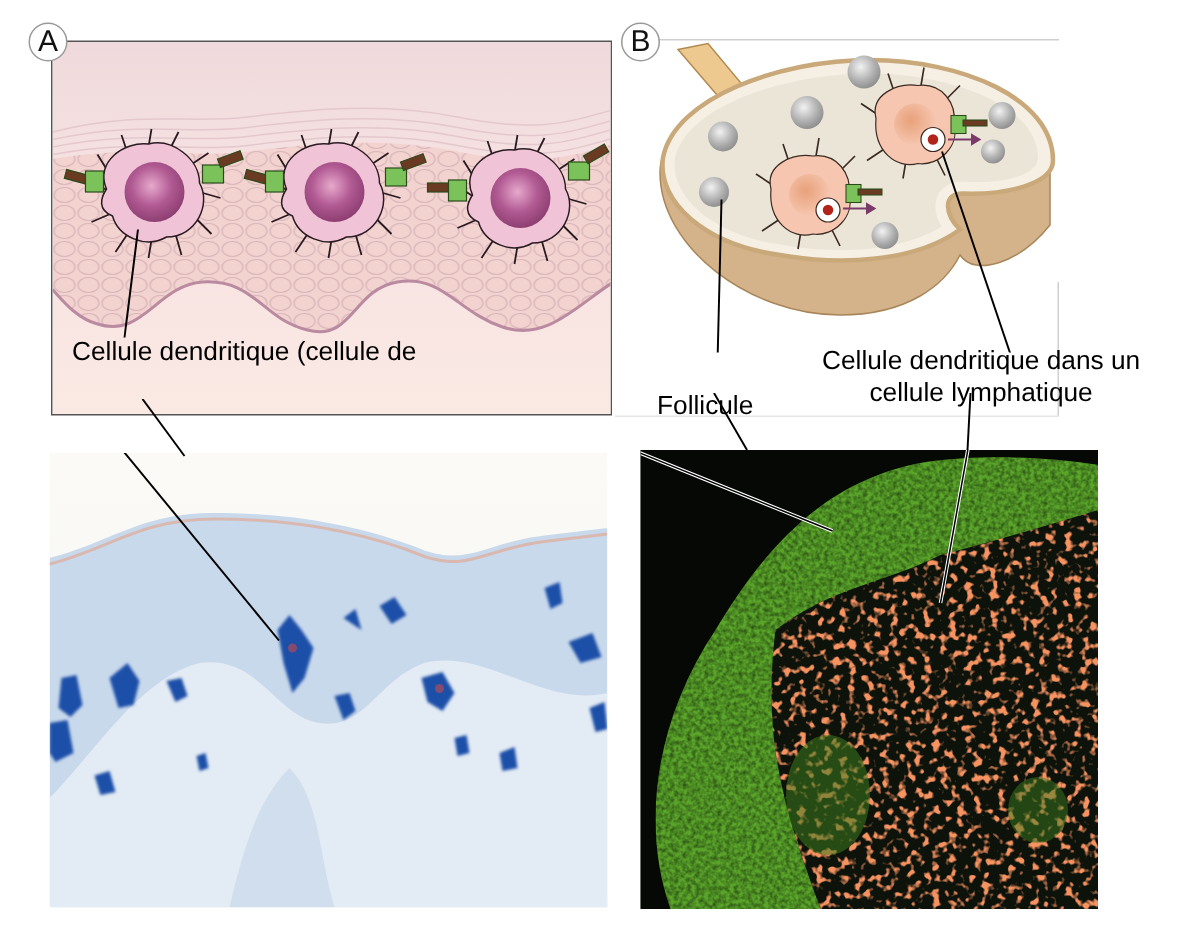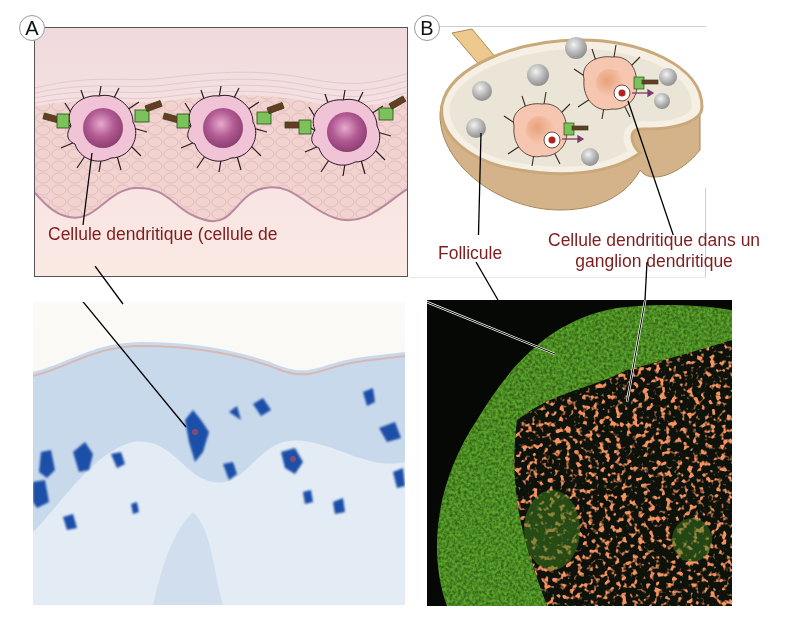--- a/index.html
+++ b/index.html
@@ -3,21 +3,21 @@
 <meta charset="utf-8">
 <style>
   html, body { margin:0; padding:0; background:#ffffff; }
   body { width:800px; height:617px; position:relative; overflow:hidden; font-family:"Liberation Sans", sans-serif; }
   .abs { position:absolute; }
   .panel-label {
     position:absolute; width:24px; height:24px; border-radius:50%;
     border:1.5px solid #9a9a9a; background:#fff; color:#111;
     font-size:20px; line-height:24px; text-align:center; box-sizing:content-box;
   }
-  .caption { position:absolute; color:#7f1d1d; font-size:17.5px; line-height:21px; white-space:nowrap; }
+  .caption { position:absolute; color:#000000; font-size:17.5px; line-height:21px; white-space:nowrap; }
   svg { display:block; }
 </style>
 </head>
 <body>
 
 <div class="abs" style="left:34px; top:27px; width:374px; height:250px; border:1.5px solid #555; box-sizing:border-box; overflow:hidden;">
   <svg width="374" height="250" viewBox="0 0 374 250">
     <defs>
       <linearGradient id="skinBg" x1="0" y1="0" x2="0" y2="1">
         <stop offset="0" stop-color="#efd9dc"></stop>
@@ -159,24 +159,24 @@
         <polygon points="148,111 153,114 148,117"></polygon>
       <line x1="202" y1="68" x2="218" y2="68"></line>
         <polygon points="218,65 223,68 218,71"></polygon>
     </g>
 
     <line x1="51" y1="108" x2="48" y2="230" stroke="#000" stroke-width="1.3"></line>
     <line x1="198" y1="76" x2="250" y2="230" stroke="#000" stroke-width="1.3"></line>
   </svg>
 </div>
 <div class="panel-label" style="left:414px; top:15px;">B</div>
-<div class="caption" style="left:438px; top:243px;">Follicule</div>
+<div class="caption" style="left:438px; top:260px;">Follicule</div>
 <div class="caption" style="left:548px; top:230px; text-align:center;">
   <div>Cellule dendritique dans un</div>
-  <div>ganglion dendritique</div>
+  <div>cellule lymphatique</div>
 </div>
 
 <div class="abs" style="left:33px; top:302px; width:372px; height:303px; overflow:hidden;">
   <svg width="372" height="303" viewBox="0 0 372 303">
     <defs>
       <linearGradient id="skinPhotoBg" x1="0" y1="0" x2="0" y2="1">
         <stop offset="0" stop-color="#fbfaf6"></stop>
         <stop offset="1" stop-color="#f3f4f0"></stop>
       </linearGradient>
       <filter id="blur1">

